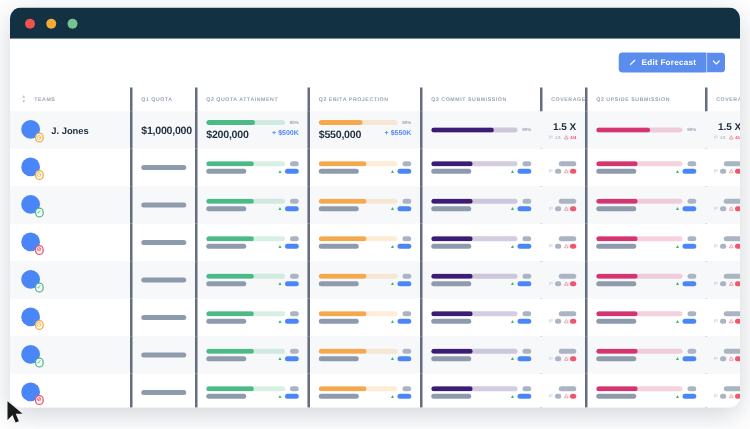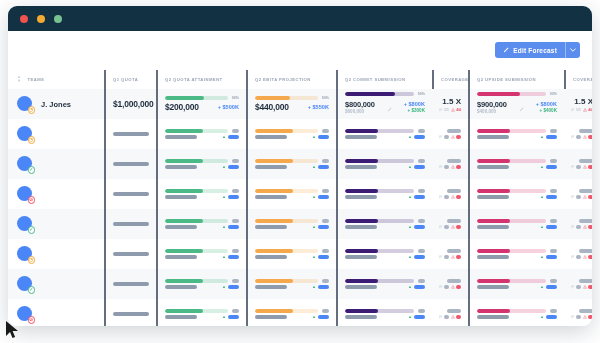--- a/index.html
+++ b/index.html
@@ -319,48 +319,35 @@
             </div><div class="cell sep">
               <div class="metric">
                 <div class="metric-top">
                   <div class="bar" style="background: rgba(245, 168, 76, 0.22);">
                     <i style="width: 55%; background: rgb(245, 168, 76);"></i>
                   </div>
                   <span class="pct">90%</span>
                 </div>
                 <div class="metric-bot">
                   <div class="submeta">
-                    <span class="money">$440,000</span>
+                    <span class="money">$550,000</span>
                   </div>
                   <div class="submeta" style="align-items: flex-end;">
                     <span class="delta blue">+ $550K</span>
                   </div>
                 </div>
               </div>
             </div><div class="cell sep">
               <div class="metric">
                 <div class="metric-top">
                   <div class="bar" style="background: rgba(60, 28, 116, 0.22);">
                     <i style="width: 72%; background: rgb(60, 28, 116);"></i>
                   </div>
                   <span class="pct">90%</span>
                 </div>
-                <div class="metric-bot">
-                  <div class="submeta">
-                    <span class="money sm">$800,000</span>
-                    <span class="subline">$600,000</span>
-                  </div>
-                  <span class="pencil-small"><svg width="5" height="5" viewBox="0 0 16 16">
-                      <path d="M12.5 1.5l2 2L5 13l-3 1 1-3z" fill="#c4ccd8"></path>
-                    </svg></span>
-                  <div class="submeta" style="align-items: flex-end;">
-                    <span class="delta blue">+ $800K</span>
-                    <span class="subline green">+ $300K</span>
-                  </div>
-                </div>
               </div>
             </div><div class="cell">
               <div class="cov">
                 <span class="covval">1.5 X</span>
                 <div class="covicons">
                   <span class="ic">
                     <svg width="4" height="4" viewBox="0 0 16 16">
                       <path d="M3 2v12M3 3h9l-2 2.5L12 8H3z" stroke="#c4ccd8" stroke-width="1.6" fill="none"></path>
                     </svg>
                     <span class="lbl">1/1</span>
@@ -373,33 +360,20 @@
                   </span>
                 </div>
               </div>
             </div><div class="cell sep">
               <div class="metric">
                 <div class="metric-top">
                   <div class="bar" style="background: rgba(212, 52, 111, 0.22);">
                     <i style="width: 63%; background: rgb(212, 52, 111);"></i>
                   </div>
                   <span class="pct">90%</span>
-                </div>
-                <div class="metric-bot">
-                  <div class="submeta">
-                    <span class="money sm">$900,000</span>
-                    <span class="subline">$400,000</span>
-                  </div>
-                  <span class="pencil-small"><svg width="5" height="5" viewBox="0 0 16 16">
-                      <path d="M12.5 1.5l2 2L5 13l-3 1 1-3z" fill="#c4ccd8"></path>
-                    </svg></span>
-                  <div class="submeta" style="align-items: flex-end;">
-                    <span class="delta blue">+ $800K</span>
-                    <span class="subline green">+ $400K</span>
-                  </div>
                 </div>
               </div>
             </div><div class="cell">
               <div class="cov">
                 <span class="covval">1.5 X</span>
                 <div class="covicons">
                   <span class="ic">
                     <svg width="4" height="4" viewBox="0 0 16 16">
                       <path d="M3 2v12M3 3h9l-2 2.5L12 8H3z" stroke="#c4ccd8" stroke-width="1.6" fill="none"></path>
                     </svg>

